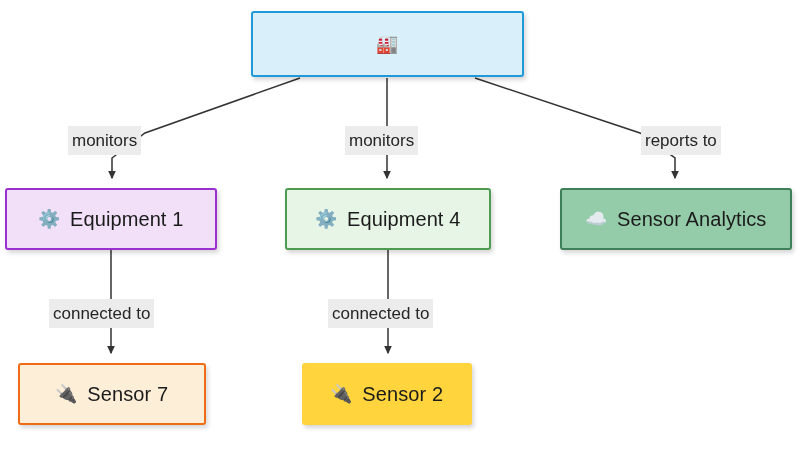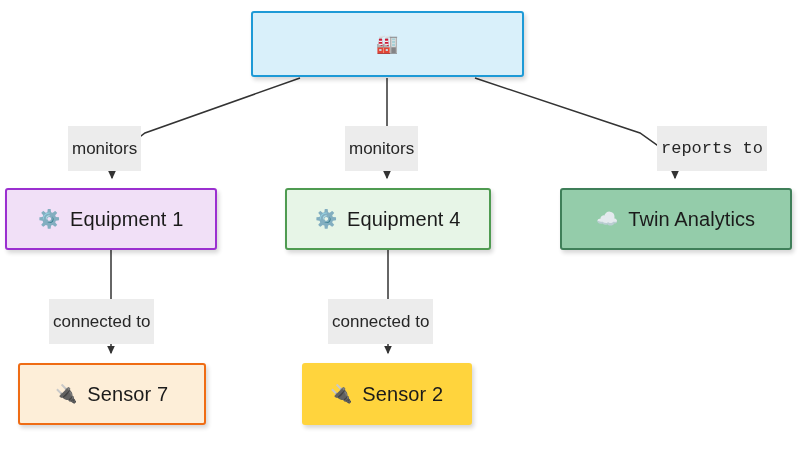--- a/index.html
+++ b/index.html
@@ -52,28 +52,28 @@
   #node-equip2    { left: 285px; top: 188px; width: 206px; height: 62px; }
   #node-cloud     { left: 560px; top: 188px; width: 232px; height: 62px; }
   #node-sensor1   { left: 18px;  top: 363px; width: 188px; height: 62px; }
   #node-sensor2   { left: 302px; top: 363px; width: 170px; height: 62px; }
 
   .edge-label {
     position: absolute;
     background: #ececec;
     color: #262626;
     font-size: 17px;
-    padding: 12px 4px;
+    padding: 4px 4px;
     white-space: nowrap;
     z-index: 3;
     line-height: 1.25;
   }
   #lbl-monitors-1   { left: 68px;  top: 126px; }
   #lbl-monitors-2   { left: 345px; top: 126px; }
-  #lbl-reports-to   { left: 657px; top: 126px; font-family: Liberation Mono, monospace; }
+  #lbl-reports-to   { left: 641px; top: 126px; }
   #lbl-connected-1  { left: 49px;  top: 299px; }
   #lbl-connected-2  { left: 328px; top: 299px; }
 </style>
 </head>
 <body>
 
 <div id="canvas">
 
   <svg id="edge-layer" viewBox="0 0 800 458" xmlns="http://www.w3.org/2000/svg">
     <defs>
@@ -102,21 +102,21 @@
     <span class="node-label">Equipment 1</span>
   </div>
 
   <div id="node-equip2" class="node" style="background:#e7f5e7; border:2px solid #4f9b51;">
     <span class="node-icon">⚙️</span>
     <span class="node-label">Equipment 4</span>
   </div>
 
   <div id="node-cloud" class="node" style="background:#94ccaa; border:2px solid #3f7f59;">
     <span class="node-icon">☁️</span>
-    <span class="node-label">Twin Analytics</span>
+    <span class="node-label">Sensor Analytics</span>
   </div>
 
   <div id="node-sensor1" class="node" style="background:#fdeed8; border:2px solid #ef6c14;">
     <span class="node-icon">🔌</span>
     <span class="node-label">Sensor 7</span>
   </div>
 
   <div id="node-sensor2" class="node" style="background:#ffd43d; border:2px solid #ffd43d;">
     <span class="node-icon">🔌</span>
     <span class="node-label">Sensor 2</span>

